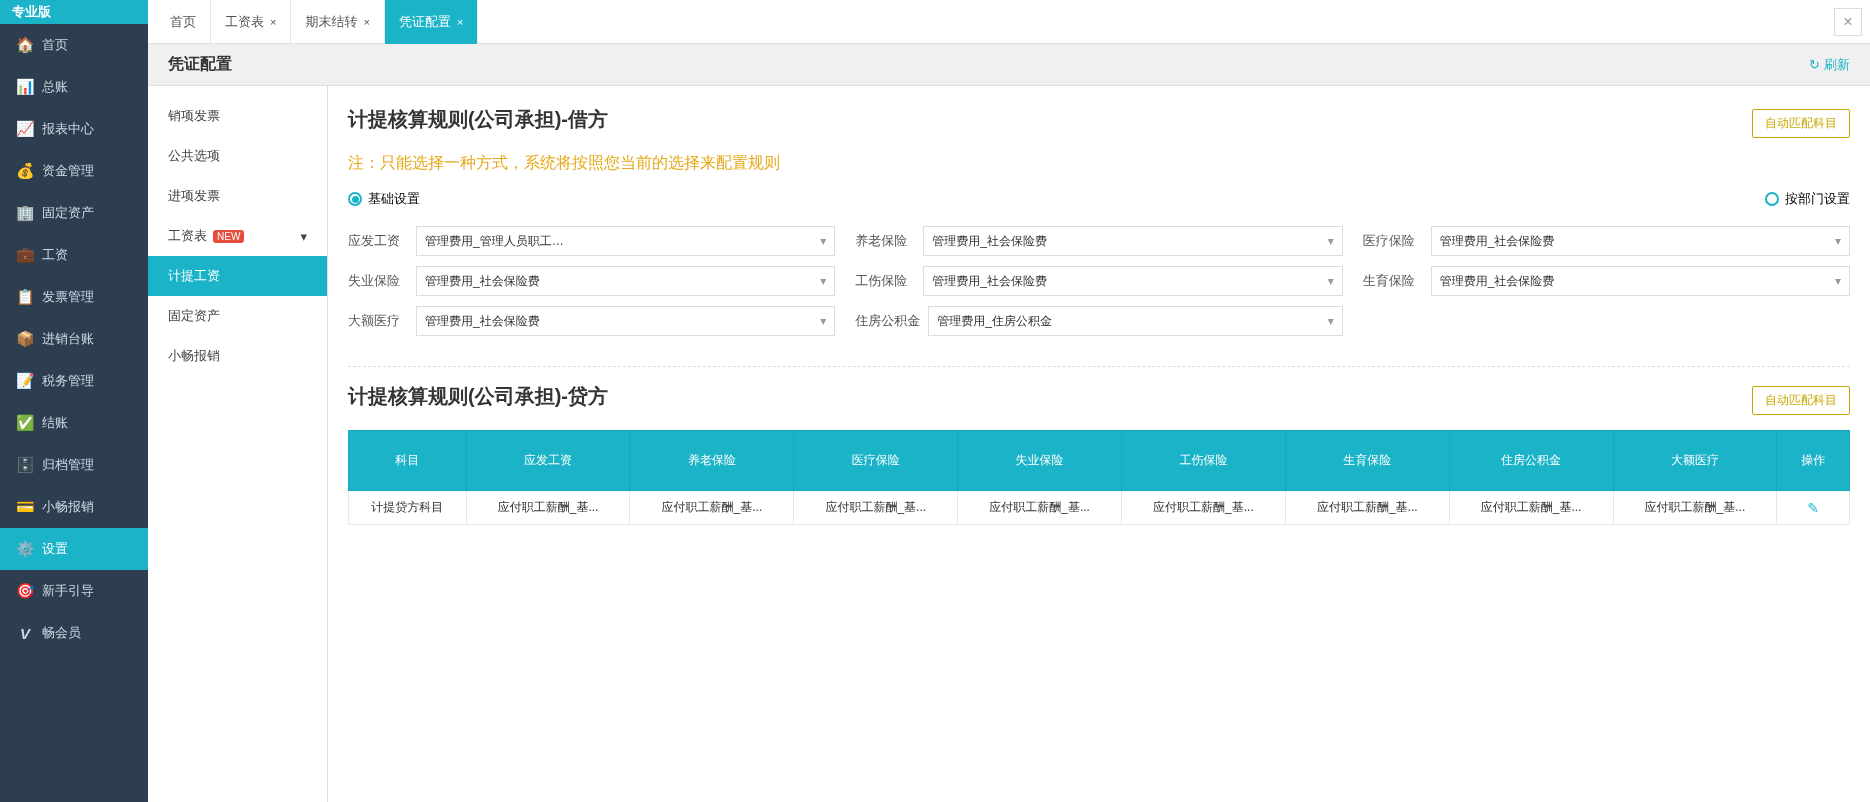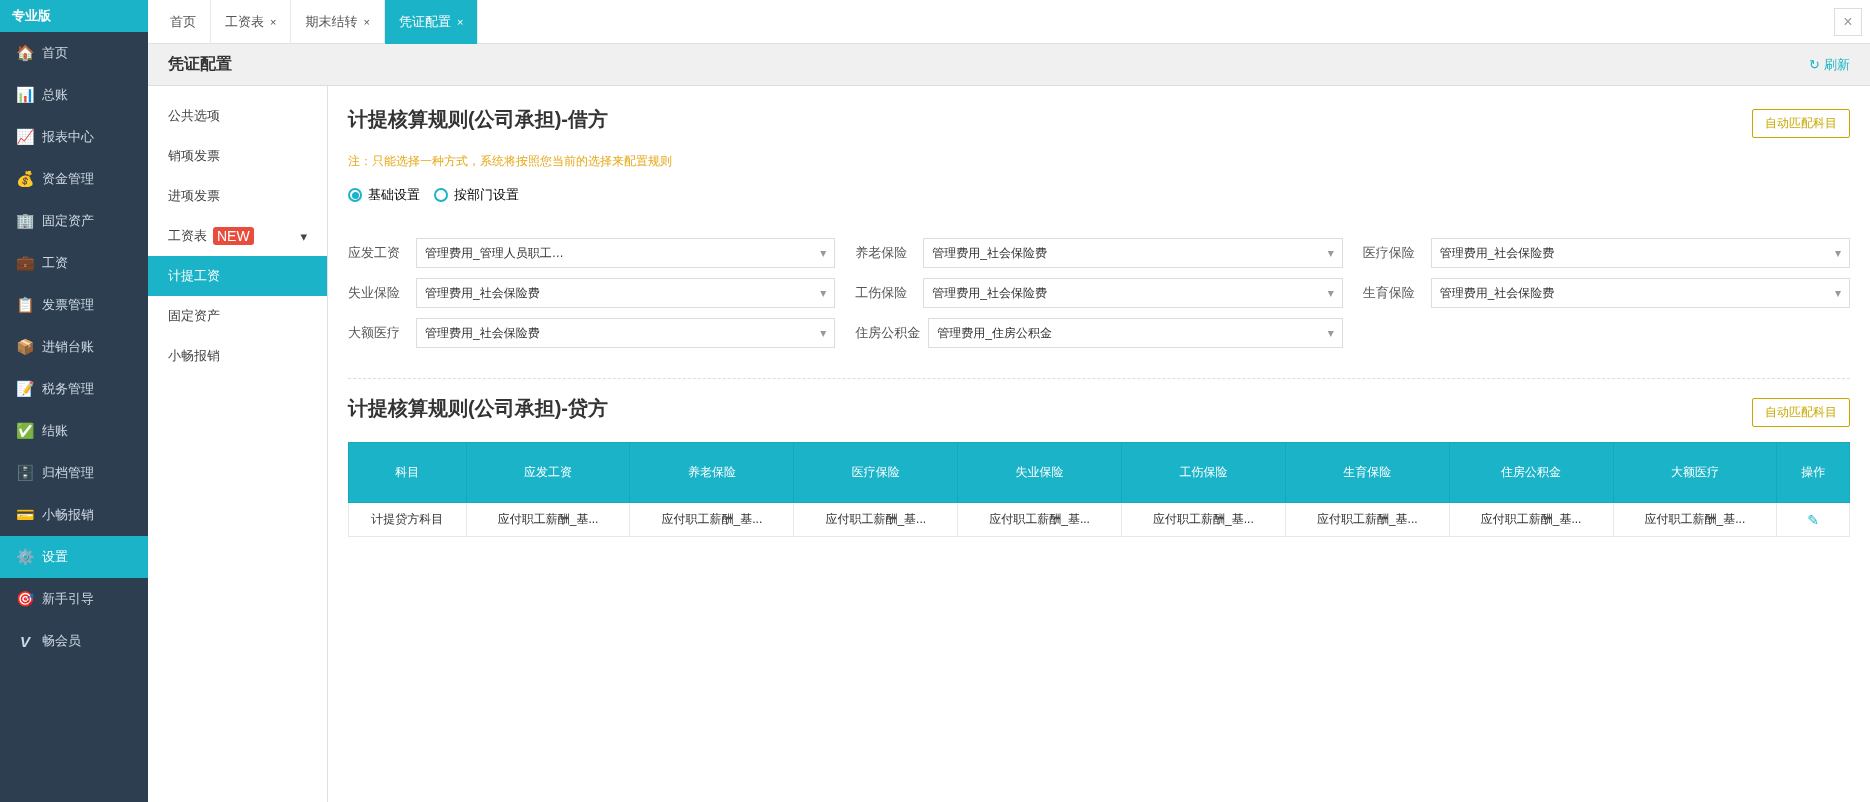--- a/index.html
+++ b/index.html
@@ -1,20 +1,20 @@
 <!DOCTYPE html>
 <html><head>
   <meta charset="utf-8">
   <style>
     * { box-sizing: border-box; margin: 0; padding: 0; }
     body { font-family: "Microsoft YaHei", sans-serif; font-size: 13px; display: flex; height: 802px; overflow: hidden; background: #f5f5f5; }
 
     
     .sidebar { width: 148px; background: #2d3e50; height: 100%; display: flex; flex-direction: column; flex-shrink: 0; }
-    .sidebar-logo { background: #1ab3c8; color: white; font-size: 13px; font-weight: bold; padding: 8px 12px; height: 32px; display: flex; align-items: center; }
+    .sidebar-logo { background: #1ab3c8; color: white; font-size: 13px; font-weight: bold; padding: 8px 12px; height: 24px; display: flex; align-items: center; }
     .sidebar-item { display: flex; align-items: center; gap: 8px; padding: 12px 16px; color: #cdd8e3; cursor: pointer; font-size: 13px; }
     .sidebar-item.active { background: #1ab3c8; color: white; }
     .sidebar-item .icon { font-size: 15px; width: 18px; text-align: center; }
 
     
     .main { flex: 1; display: flex; flex-direction: column; overflow: hidden; }
 
     
     .tabs-bar { background: white; display: flex; align-items: center; border-bottom: 1px solid #e0e0e0; height: 44px; padding: 0 8px; flex-shrink: 0; }
     .tab { display: flex; align-items: center; gap: 6px; padding: 0 14px; height: 44px; cursor: pointer; font-size: 13px; color: #555; border-right: 1px solid #e8e8e8; }
@@ -28,34 +28,34 @@
     .page-title { font-size: 16px; font-weight: bold; color: #333; }
     .refresh-btn { color: #1ab3c8; cursor: pointer; font-size: 13px; display: flex; align-items: center; gap: 4px; }
 
     
     .content-wrapper { display: flex; flex: 1; overflow: hidden; }
 
     
     .left-nav { width: 180px; background: white; border-right: 1px solid #e0e0e0; flex-shrink: 0; padding: 10px 0; overflow-y: auto; }
     .left-nav-item { padding: 11px 20px; cursor: pointer; color: #444; font-size: 13px; display: flex; align-items: center; justify-content: space-between; }
     .left-nav-item.active { background: #1ab3c8; color: white; }
-    .left-nav-item .new-badge { background: #e74c3c; color: white; font-size: 14px; padding: 1px 4px; border-radius: 3px; }
+    .left-nav-item .new-badge { background: #e74c3c; color: white; font-size: 10px; padding: 1px 4px; border-radius: 3px; }
 
     
     .main-content { flex: 1; overflow-y: auto; padding: 20px; background: white; }
 
     
     .section { margin-bottom: 30px; }
     .section-title { font-size: 20px; font-weight: bold; color: #333; margin-bottom: 8px; }
-    .section-note { color: #e6a817; font-size: 12px; margin-bottom: 16px; }
+    .section-note { color: #e6a817; font-size: 16px; margin-bottom: 16px; }
     .section-header { display: flex; justify-content: space-between; align-items: center; margin-bottom: 12px; }
     .auto-match-btn { border: 1px solid #c8a800; color: #c8a800; background: white; padding: 5px 12px; cursor: pointer; font-size: 12px; border-radius: 2px; }
 
     
-    .radio-group { display: flex; gap: 14px; margin-bottom: 34px; align-items: center; }
+    .radio-group { display: flex; gap: 14px; margin-bottom: 18px; align-items: center; justify-content: space-between; }
     .radio-item { display: flex; align-items: center; gap: 6px; cursor: pointer; font-size: 13px; }
     .radio-circle { width: 14px; height: 14px; border-radius: 50%; border: 2px solid #1ab3c8; display: flex; align-items: center; justify-content: center; }
     .radio-circle.checked::after { content: ''; width: 7px; height: 7px; border-radius: 50%; background: #1ab3c8; display: block; }
 
     
     .form-grid { display: grid; grid-template-columns: repeat(3, 1fr); gap: 14px 20px; margin-bottom: 10px; }
     .form-field { display: flex; align-items: center; gap: 8px; }
     .form-label { color: #555; font-size: 13px; white-space: nowrap; min-width: 60px; }
     .form-select { flex: 1; border: 1px solid #ddd; padding: 5px 8px; font-size: 12px; color: #333; display: flex; align-items: center; justify-content: space-between; cursor: pointer; background: white; min-width: 160px; height: 30px; }
     .form-select span { overflow: hidden; text-overflow: ellipsis; white-space: nowrap; max-width: 140px; font-size: 12px; }
@@ -164,24 +164,24 @@
     <div class="refresh-btn">
       <span>↻</span>
       <span>刷新</span>
     </div>
   </div>
 
   <div class="content-wrapper">
 
     <div class="left-nav">
       <div class="left-nav-item">
+        <span>销项发票</span>
+      </div>
+      <div class="left-nav-item">
         <span>公共选项</span>
-      </div>
-      <div class="left-nav-item">
-        <span>销项发票</span>
       </div>
       <div class="left-nav-item">
         <span>进项发票</span>
       </div>
       <div class="left-nav-item" style="justify-content:flex-start;gap:6px;">
         <span>工资表</span>
         <span class="new-badge">NEW</span>
         <span style="margin-left:auto;">▾</span>
       </div>
       <div class="left-nav-item active">

